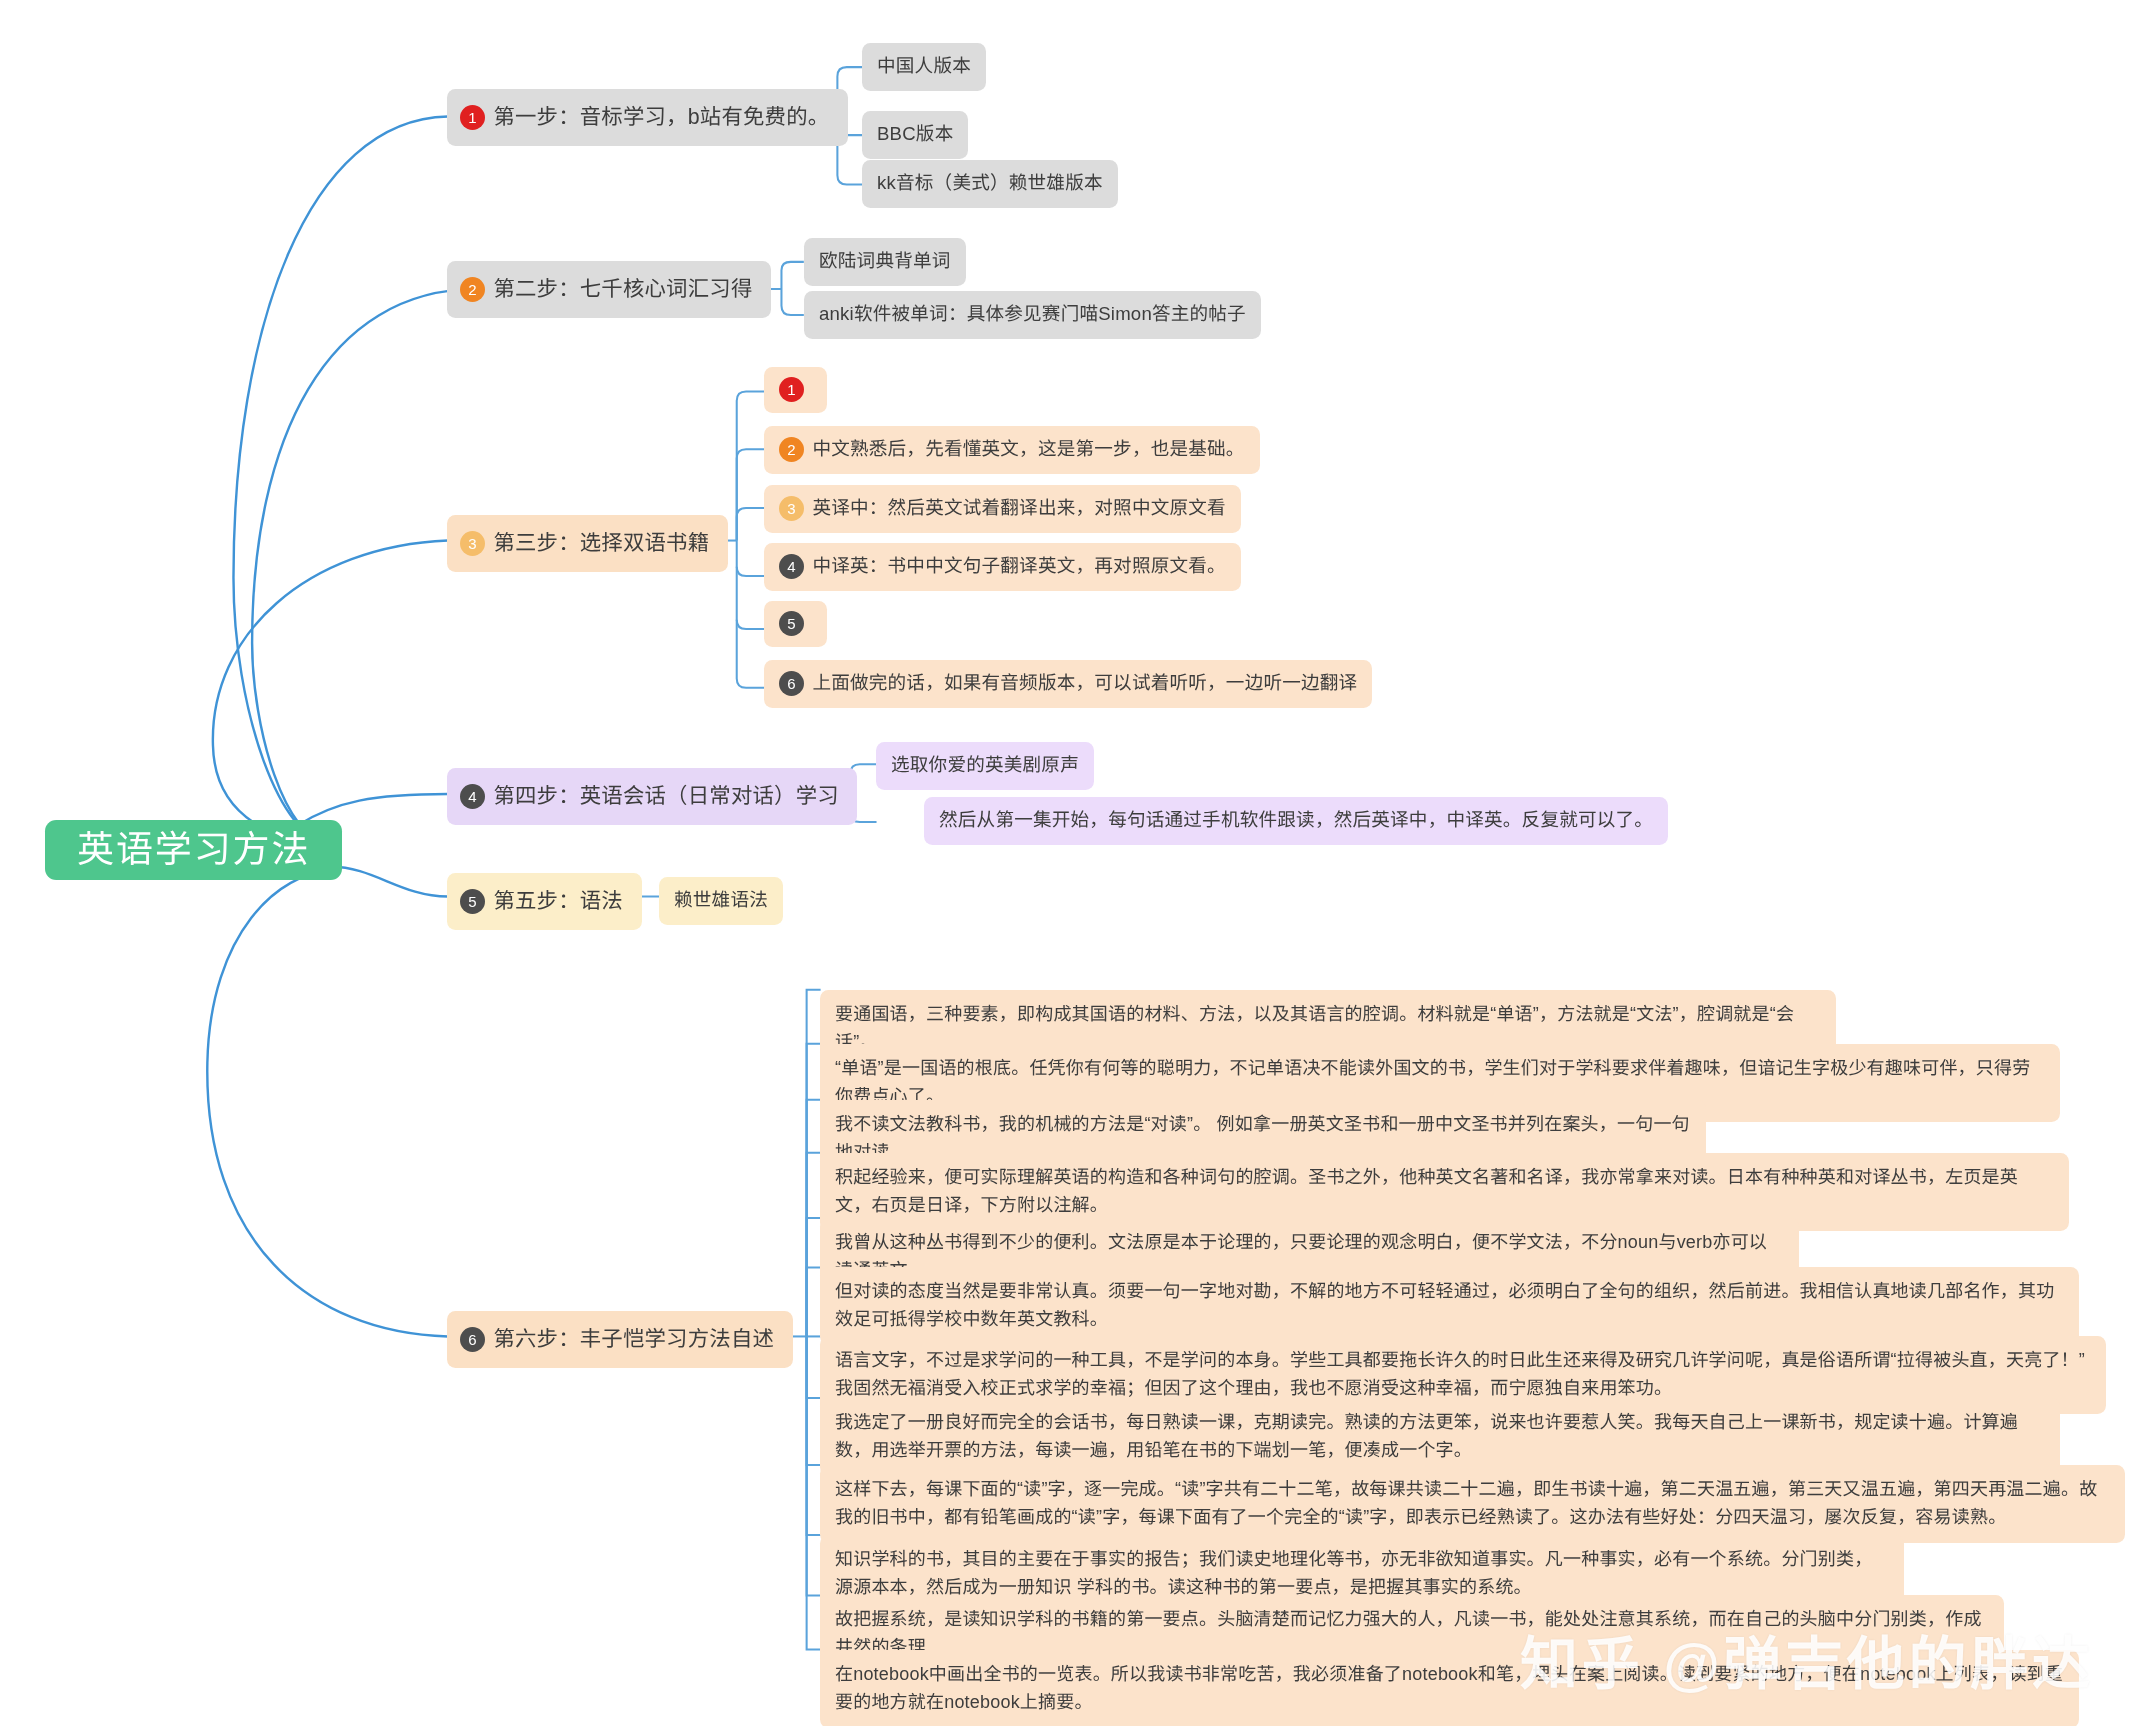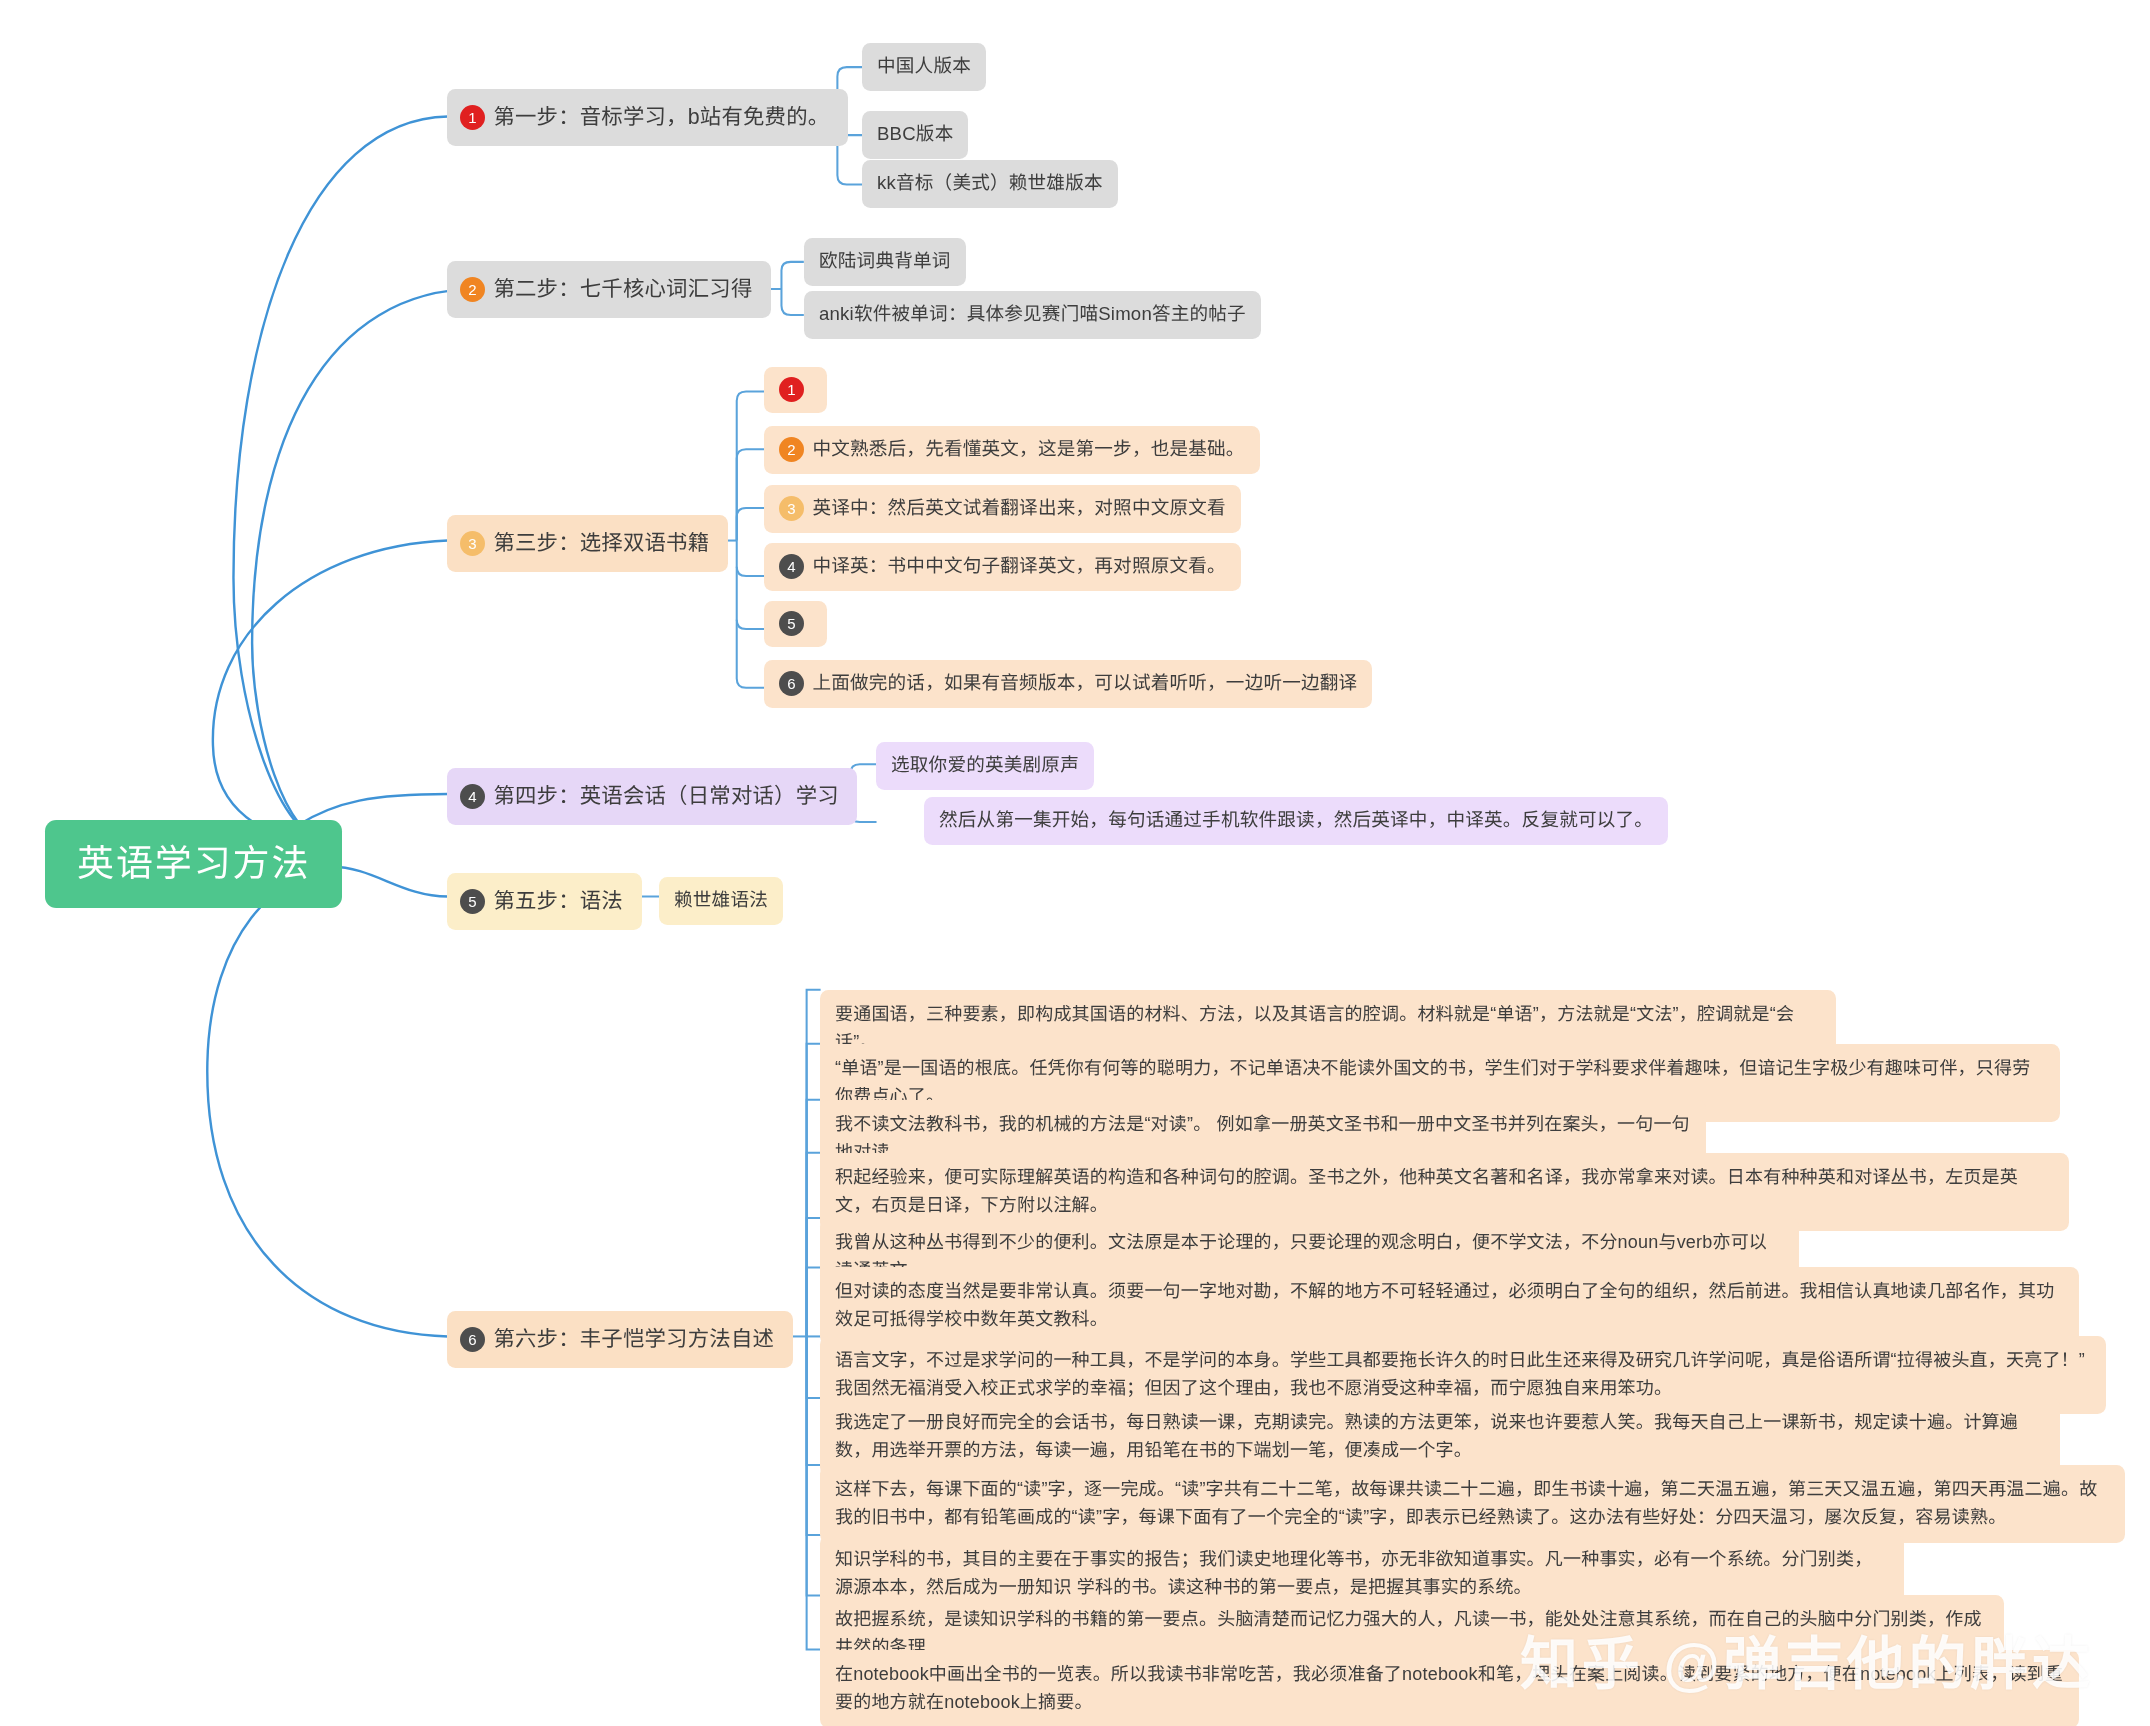--- a/index.html
+++ b/index.html
@@ -25,21 +25,21 @@
     letter-spacing:0.2px;
   }
   .node .txt{display:block;}
 
   
   .root{
     background:#4ec68d;
     color:#ffffff;
     font-size:37px;
     border-radius:11.2px;
-    padding:17px 32px;
+    padding:3px 32px;
     letter-spacing:1.9px;
   }
 
   
   .lvl1{font-size:21.4px;padding:13px 18.6px 13px 13px;}
   .c-grey{background:#dcdcdc;}
   .c-orange{background:#fbe0c4;}
   .c-purple{background:#e6d7f7;}
   .c-yellow{background:#fceec9;}
 

